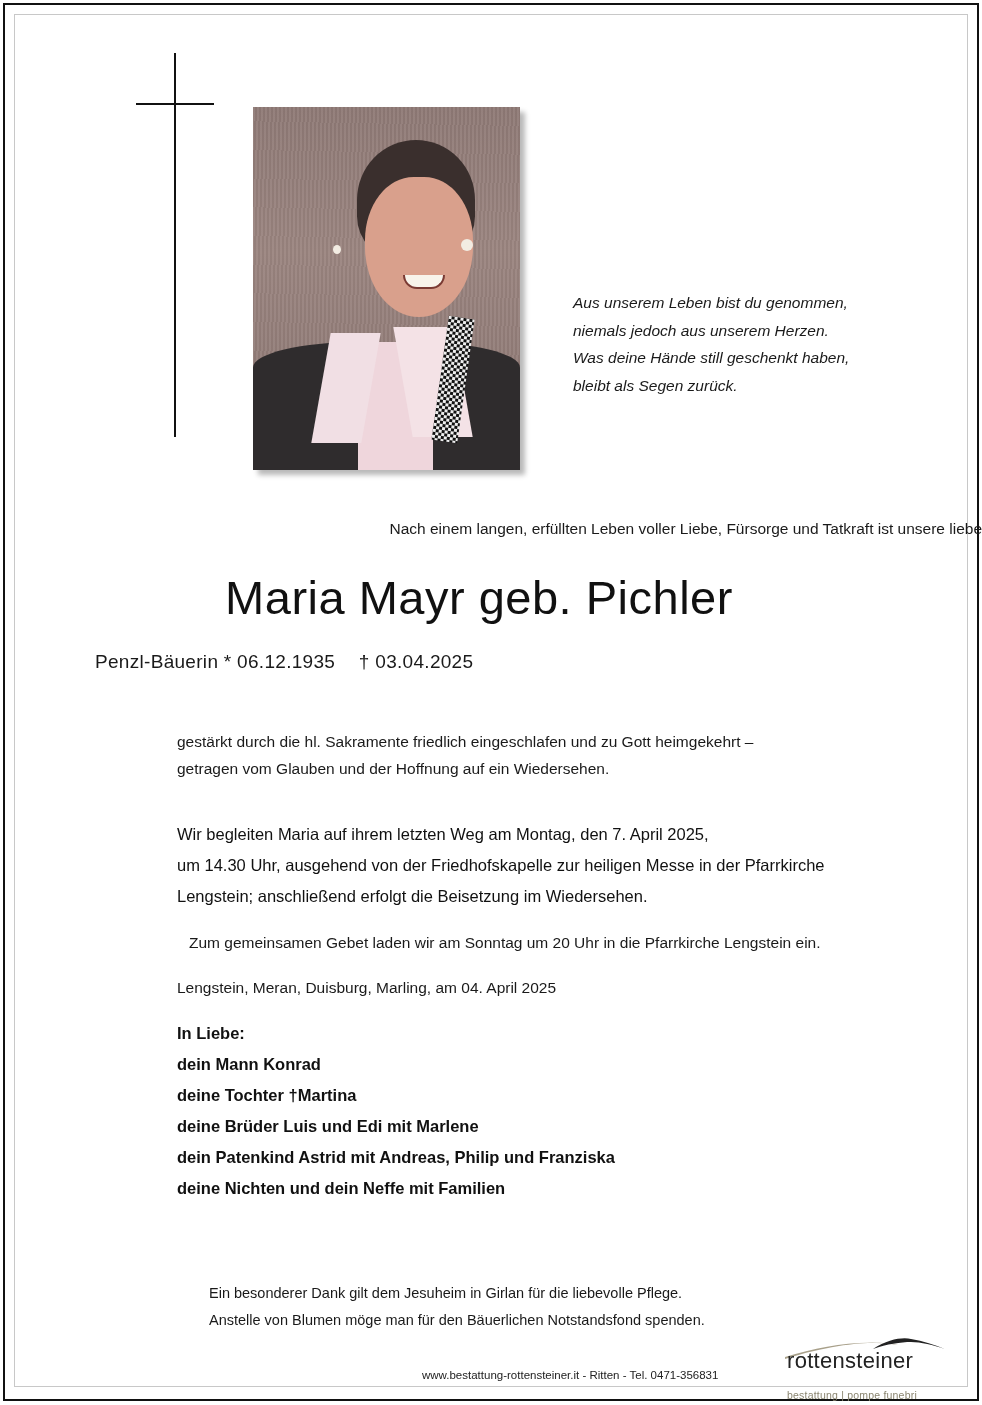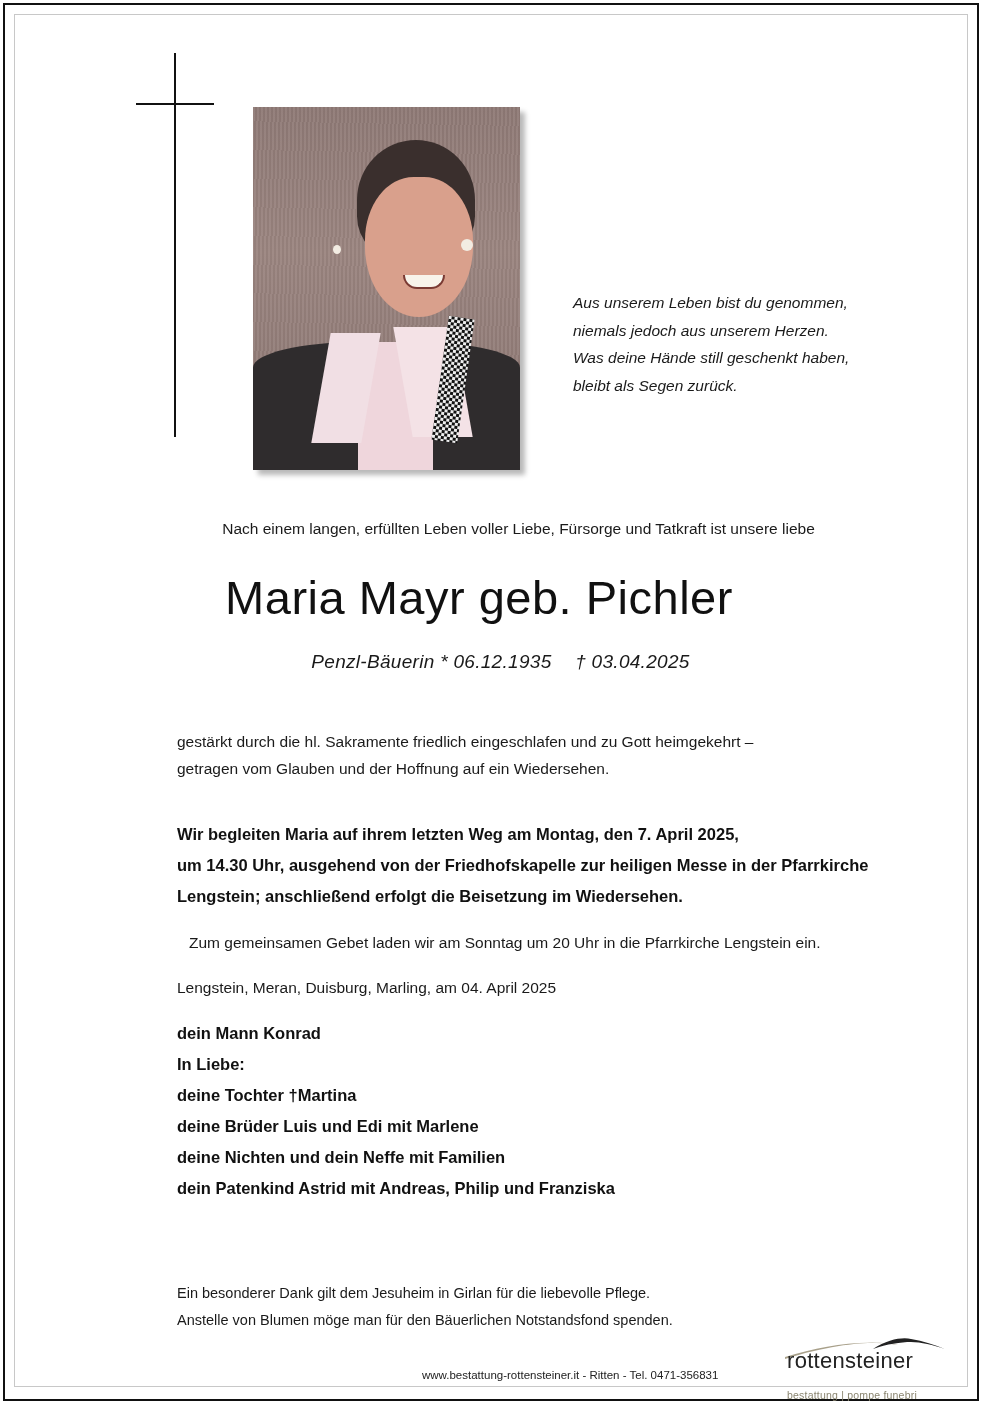--- a/index.html
+++ b/index.html
@@ -27,34 +27,34 @@
   .photo .jacket { position: absolute; left: 0; top: 235px; width: 267px; height: 128px; background: #2f2c2d;
            border-radius: 40% 40% 0 0 / 20% 20% 0 0; }
   .photo .collar-l { position: absolute; left: 68px; top: 226px; width: 50px; height: 110px; background: #f1dfe4; transform: skewX(-10deg); }
   .photo .collar-r { position: absolute; left: 150px; top: 220px; width: 60px; height: 110px; background: #f4e2e6; transform: skewX(10deg); }
   .photo .shirt { position: absolute; left: 105px; top: 235px; width: 75px; height: 128px; background: #efd6dc; }
   .photo .check { position: absolute; left: 187px; top: 210px; width: 26px; height: 125px;
            background: repeating-conic-gradient(#111 0 25%, #eee 0 50%) 0 0 / 6px 6px; transform: rotate(8deg); }
   .quote { position: absolute; left: 573px; top: 289px; width: 330px;
            font-style: italic; font-size: 15.5px; line-height: 27.5px; color: #1a1a1a; }
   .quote div { white-space: nowrap; }
-  .intro { position: absolute; left: 0; width: 982px; top: 520px; text-align: center;
+  .intro { position: absolute; left: 0; width: 982px; top: 520px; text-align: right;
            font-size: 15.5px; color: #1a1a1a; padding-left: 55px; box-sizing: border-box; }
   .name { position: absolute; left: 0; width: 862px; top: 570px; text-align: center;
           font-size: 47px; font-weight: 300; letter-spacing: 0.5px; color: #111; padding-left: 96px; box-sizing: border-box; }
-  .dates { position: absolute; left: 0; width: 906px; top: 651px; text-align: center;
-           font-size: 19px; color: #1a1a1a; padding-left: 95px; box-sizing: border-box; letter-spacing: 0.3px; font-style: italic; }
+  .dates { position: absolute; left: 0; width: 906px; top: 651px; text-align: left;
+           font-size: 19px; color: #1a1a1a; padding-left: 95px; box-sizing: border-box; letter-spacing: 0.3px; }
   .dates .gap { display: inline-block; width: 18px; }
   .para { position: absolute; left: 177px; font-size: 15.5px; line-height: 27px; color: #1a1a1a; white-space: nowrap; }
   .p-strength { top: 728px; }
-  .p-funeral { top: 819px; font-size: 16.5px; line-height: 31px; color: #111; font-weight: 700; }
+  .p-funeral { top: 819px; font-size: 16.5px; line-height: 31px; color: #111; font-weight: 400; }
   .p-prayer { top: 929px; margin-left: 12px; }
   .p-place { top: 974px; }
   .p-family { top: 1018px; font-size: 16.5px; line-height: 31px; color: #111; font-weight: 600; }
-  .p-thanks { top: 1280px; font-size: 14.5px; line-height: 27px; }
+  .p-thanks { top: 1280px; font-size: 14.5px; line-height: 27px; margin-left: 32px; }
   .footer-contact { position: absolute; left: 422px; top: 1369px; font-size: 11.5px; color: #222; white-space: nowrap; }
   .logo { position: absolute; left: 783px; top: 1333px; width: 170px; height: 55px; }
   .logo .swoosh { position: absolute; left: 0; top: 0; width: 170px; height: 30px; }
   .logo .wordmark { position: absolute; left: 4px; top: 15px; font-size: 22px; color: #222; letter-spacing: 0.3px; font-weight: 300; }
   .logo .tagline { position: absolute; left: 4px; top: 41px; font-size: 10.5px; color: #8a8570; letter-spacing: 0.2px; white-space: nowrap; margin-top: 15px; }
 </style>
 </head>
 <body>
 
 <div class="outer-frame"></div>
@@ -105,26 +105,26 @@
   <div>Wir begleiten Maria auf ihrem letzten Weg am Montag, den 7. April 2025,</div>
   <div>um 14.30 Uhr, ausgehend von der Friedhofskapelle zur heiligen Messe in der Pfarrkirche</div>
   <div>Lengstein; anschließend erfolgt die Beisetzung im Wiedersehen.</div>
 </div>
 
 <div class="para p-prayer">Zum gemeinsamen Gebet laden wir am Sonntag um 20 Uhr in die Pfarrkirche Lengstein ein.</div>
 
 <div class="para p-place">Lengstein, Meran, Duisburg, Marling, am 04. April 2025</div>
 
 <div class="para p-family">
+  <div>In Liebe:</div>
   <div>dein Mann Konrad</div>
-  <div>In Liebe:</div>
   <div>deine Tochter †Martina</div>
   <div>deine Brüder Luis und Edi mit Marlene</div>
+  <div>dein Patenkind Astrid mit Andreas, Philip und Franziska</div>
   <div>deine Nichten und dein Neffe mit Familien</div>
-  <div>dein Patenkind Astrid mit Andreas, Philip und Franziska</div>
 </div>
 
 <div class="para p-thanks">
   <div>Ein besonderer Dank gilt dem Jesuheim in Girlan für die liebevolle Pflege.</div>
   <div>Anstelle von Blumen möge man für den Bäuerlichen Notstandsfond spenden.</div>
 </div>
 
 <div class="footer-contact">www.bestattung-rottensteiner.it  - Ritten - Tel. 0471-356831</div>
 
 <div class="logo">

